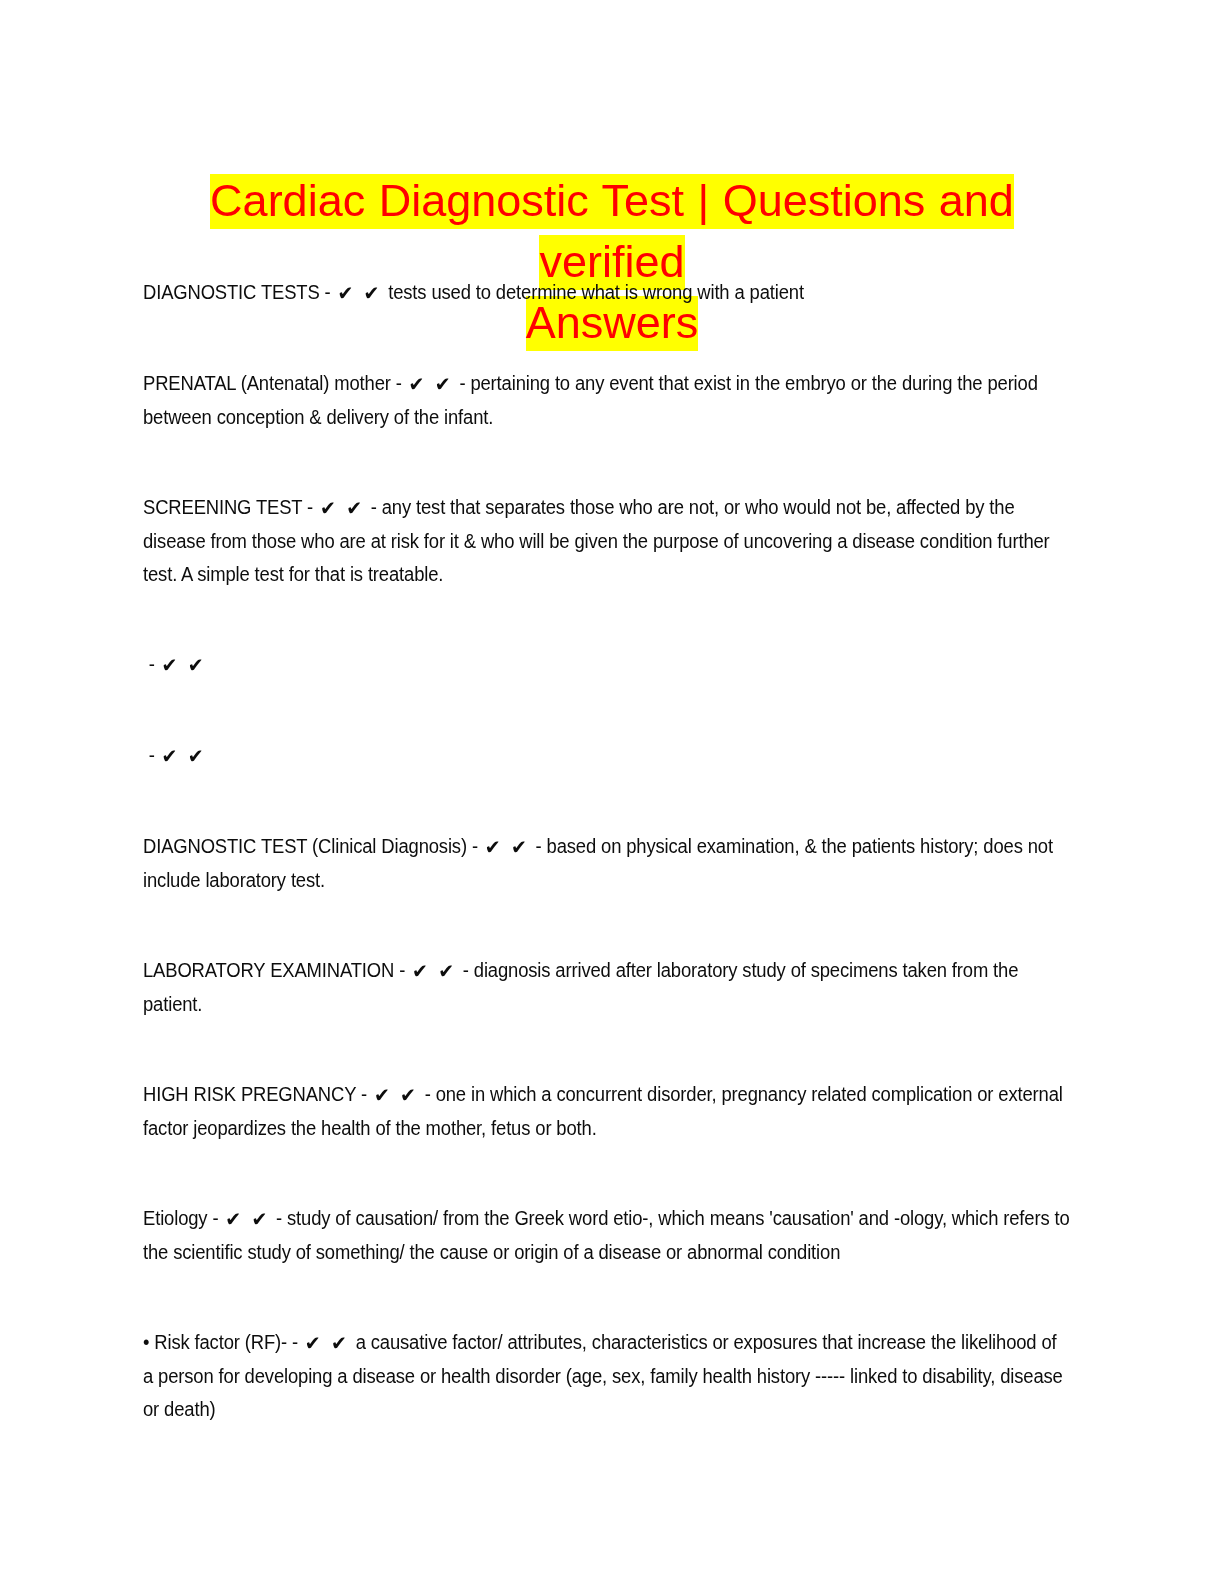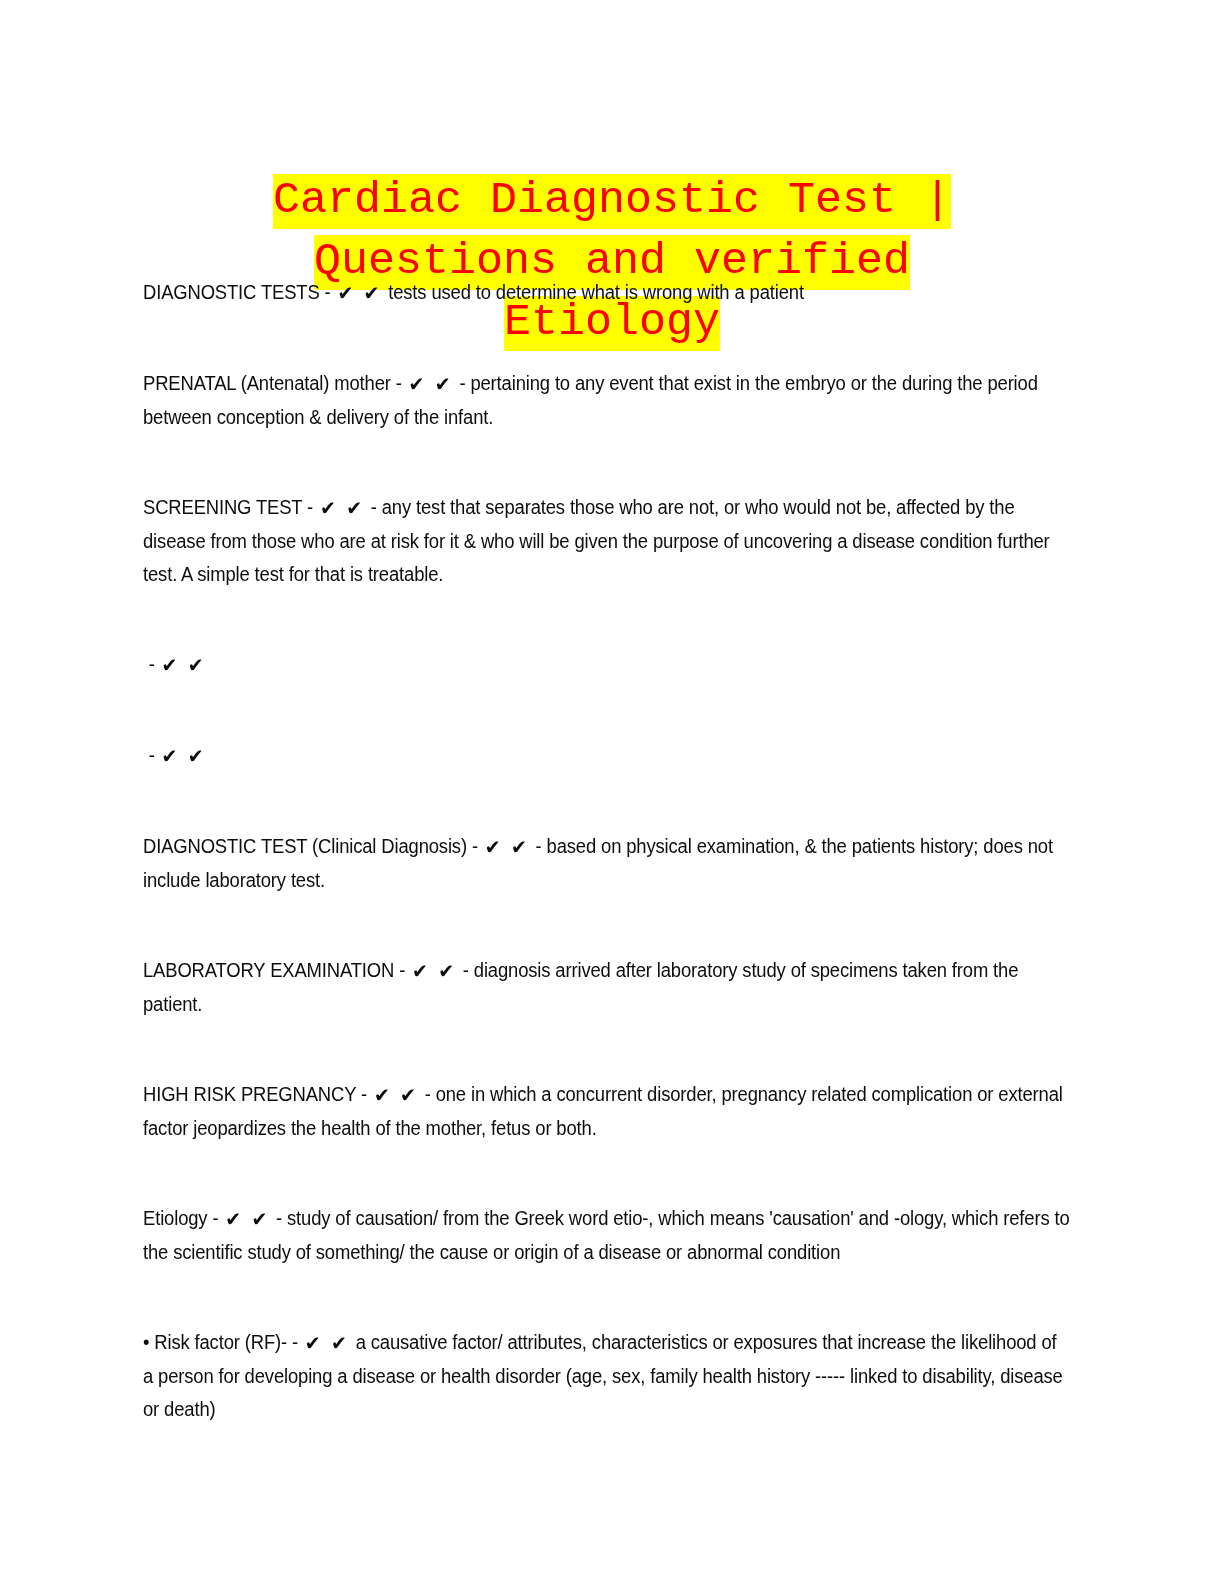--- a/index.html
+++ b/index.html
@@ -25,21 +25,21 @@
     overflow: hidden;
   }
 
   
   .doc-title {
     position: absolute;
     left: 143px;
     top: 140px;
     width: 938px;
     text-align: center;
-    font-family: Liberation Mono, monospace;
+    font-family: Liberation Sans, sans-serif;
     font-size: 45px;
     line-height: 61px;
     font-weight: 400;
     color: #FF0000;
     letter-spacing: 0px;
     word-spacing: 1px;
   }
   .doc-title .hl {
     background-color: #FFFF00;
     box-decoration-break: clone;
@@ -83,21 +83,21 @@
     vertical-align: -1px;
   }
 </style>
 </head>
 <body>
 
 <div class="page">
 
   <h1 class="doc-title">
     <span class="hl">Cardiac Diagnostic Test | Questions and verified</span><br>
-    <span class="hl">Etiology</span>
+    <span class="hl">Answers</span>
   </h1>
 
   <div class="body-area">
 
     <p class="para">
       <span>DIAGNOSTIC TESTS - </span><span class="check">✔ ✔</span><span> tests used to determine what is wrong with a patient</span>
     </p>
 
     <p class="para">
       <span>PRENATAL (Antenatal) mother - </span><span class="check">✔ ✔</span><span> - pertaining to any event that exist in the embryo or the during the period between conception &amp; delivery of the infant.</span>

